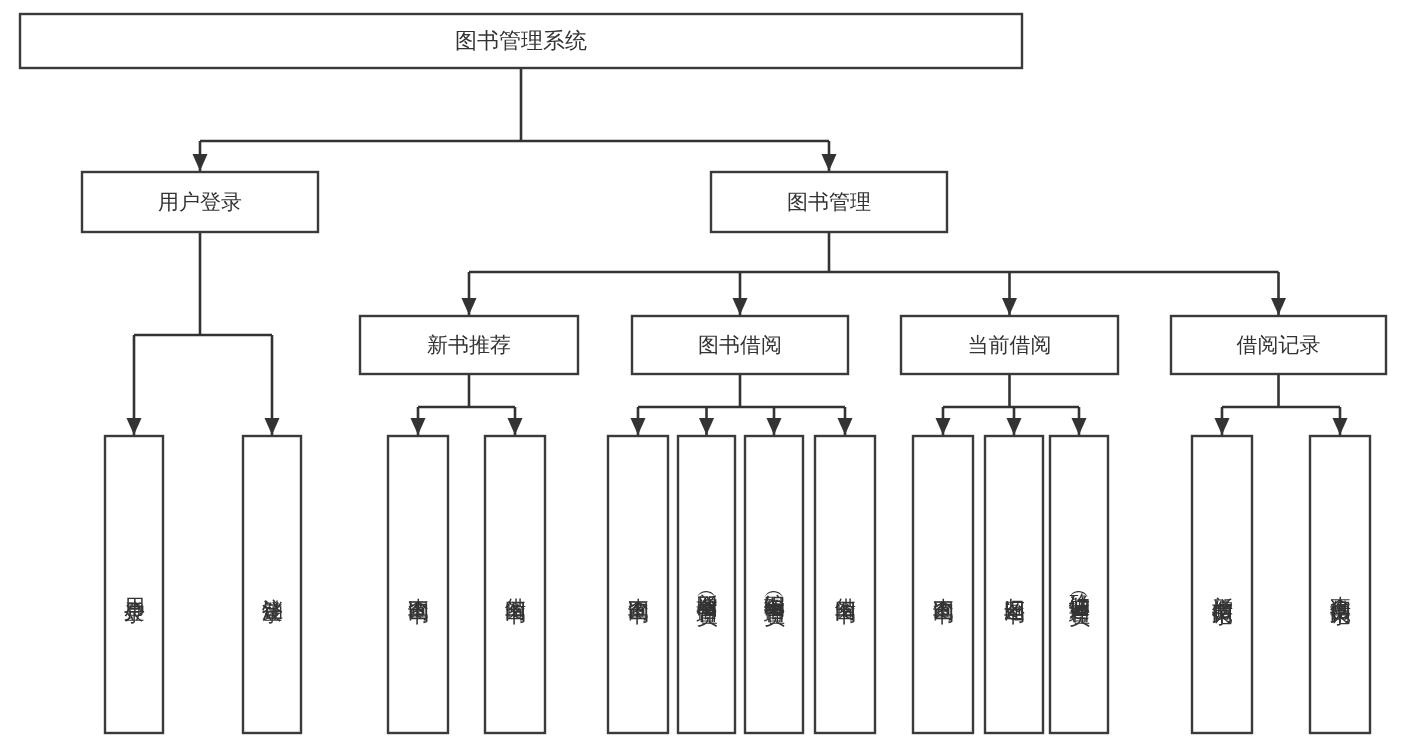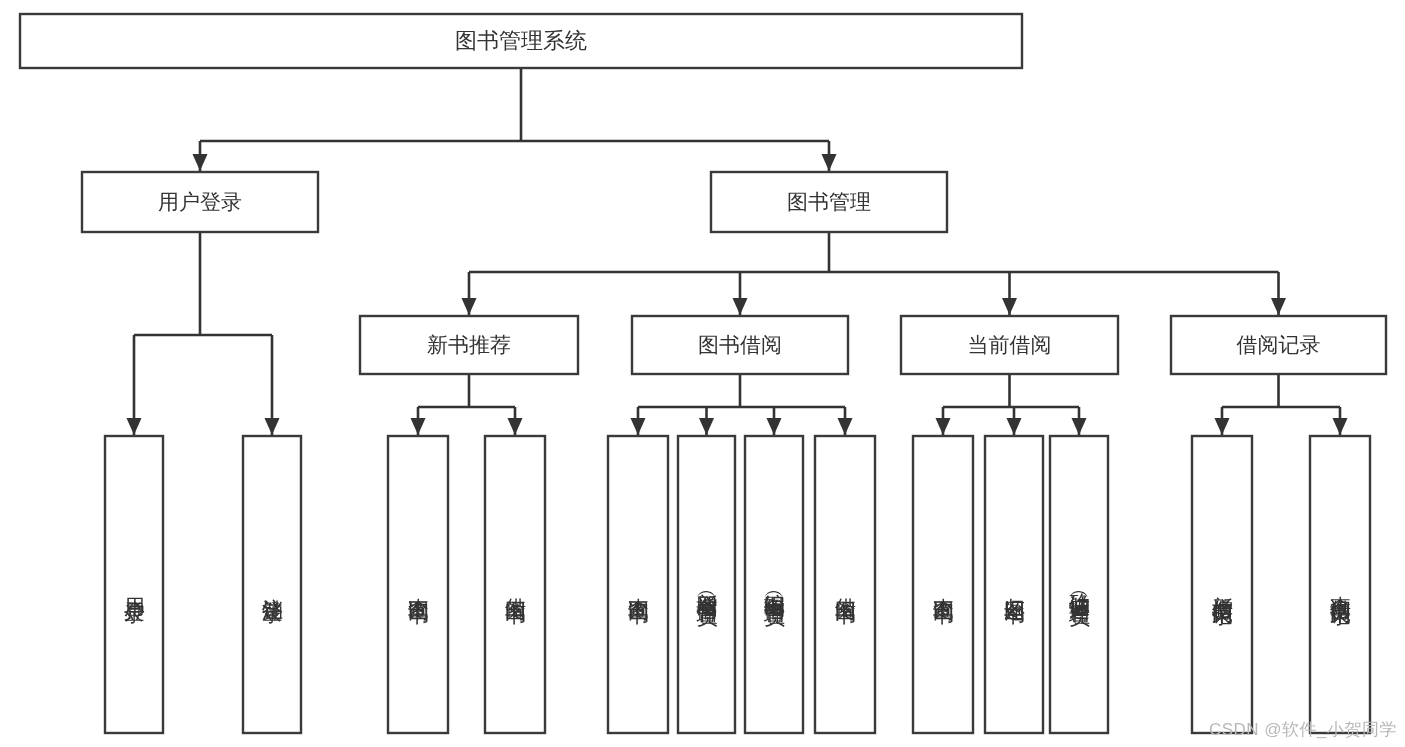--- a/index.html
+++ b/index.html
@@ -214,14 +214,13 @@
         <span class="leaf-label">确认归还（管理员）</span>
       </div>
       <div class="leaf-label-wrap" style="left: 1192px; top: 436px; width: 60px; height: 297px;">
         <span class="leaf-label">新增借阅记录</span>
       </div>
       <div class="leaf-label-wrap" style="left: 1310px; top: 436px; width: 60px; height: 297px;">
         <span class="leaf-label">查询借阅记录</span>
       </div>
     </div>
 
-  <div class="watermark">CSDN @软件_小贺同学</div>
 </div>
 
 </body></html>

